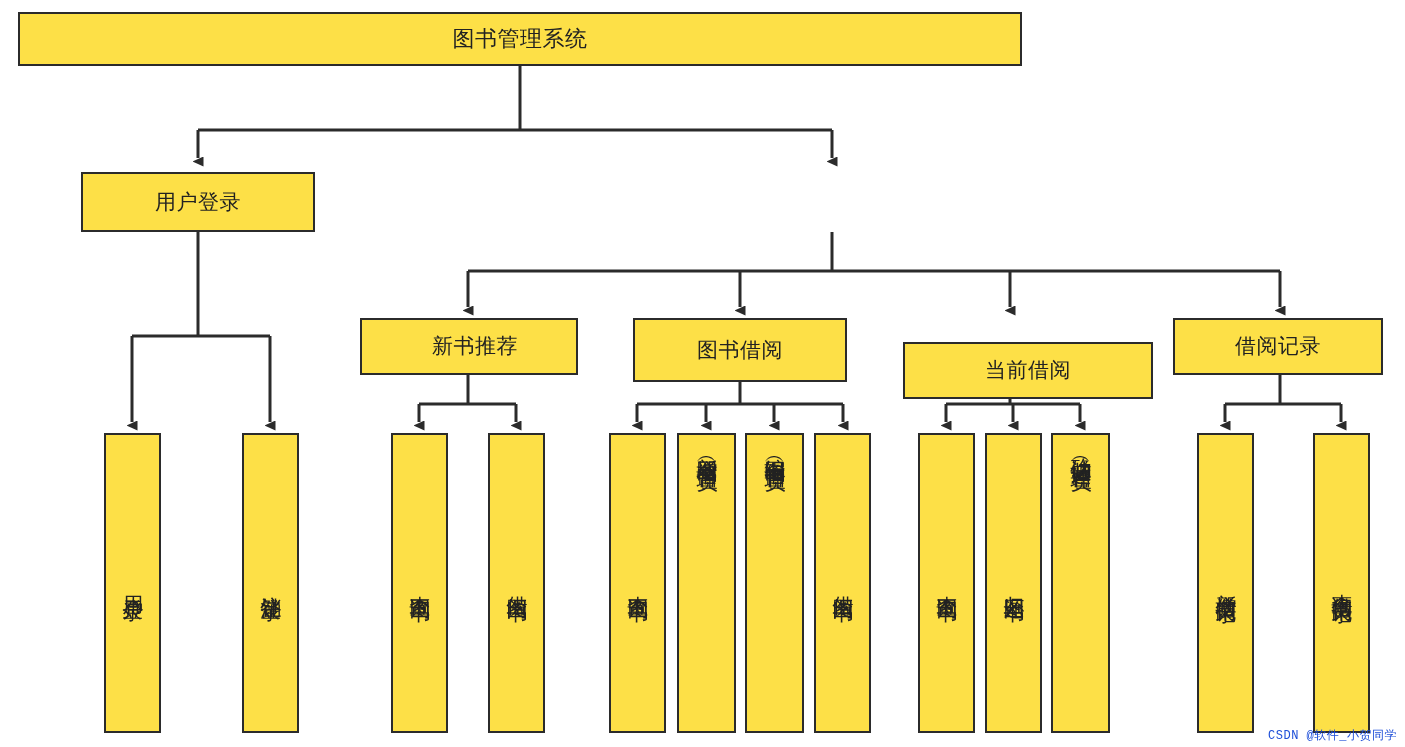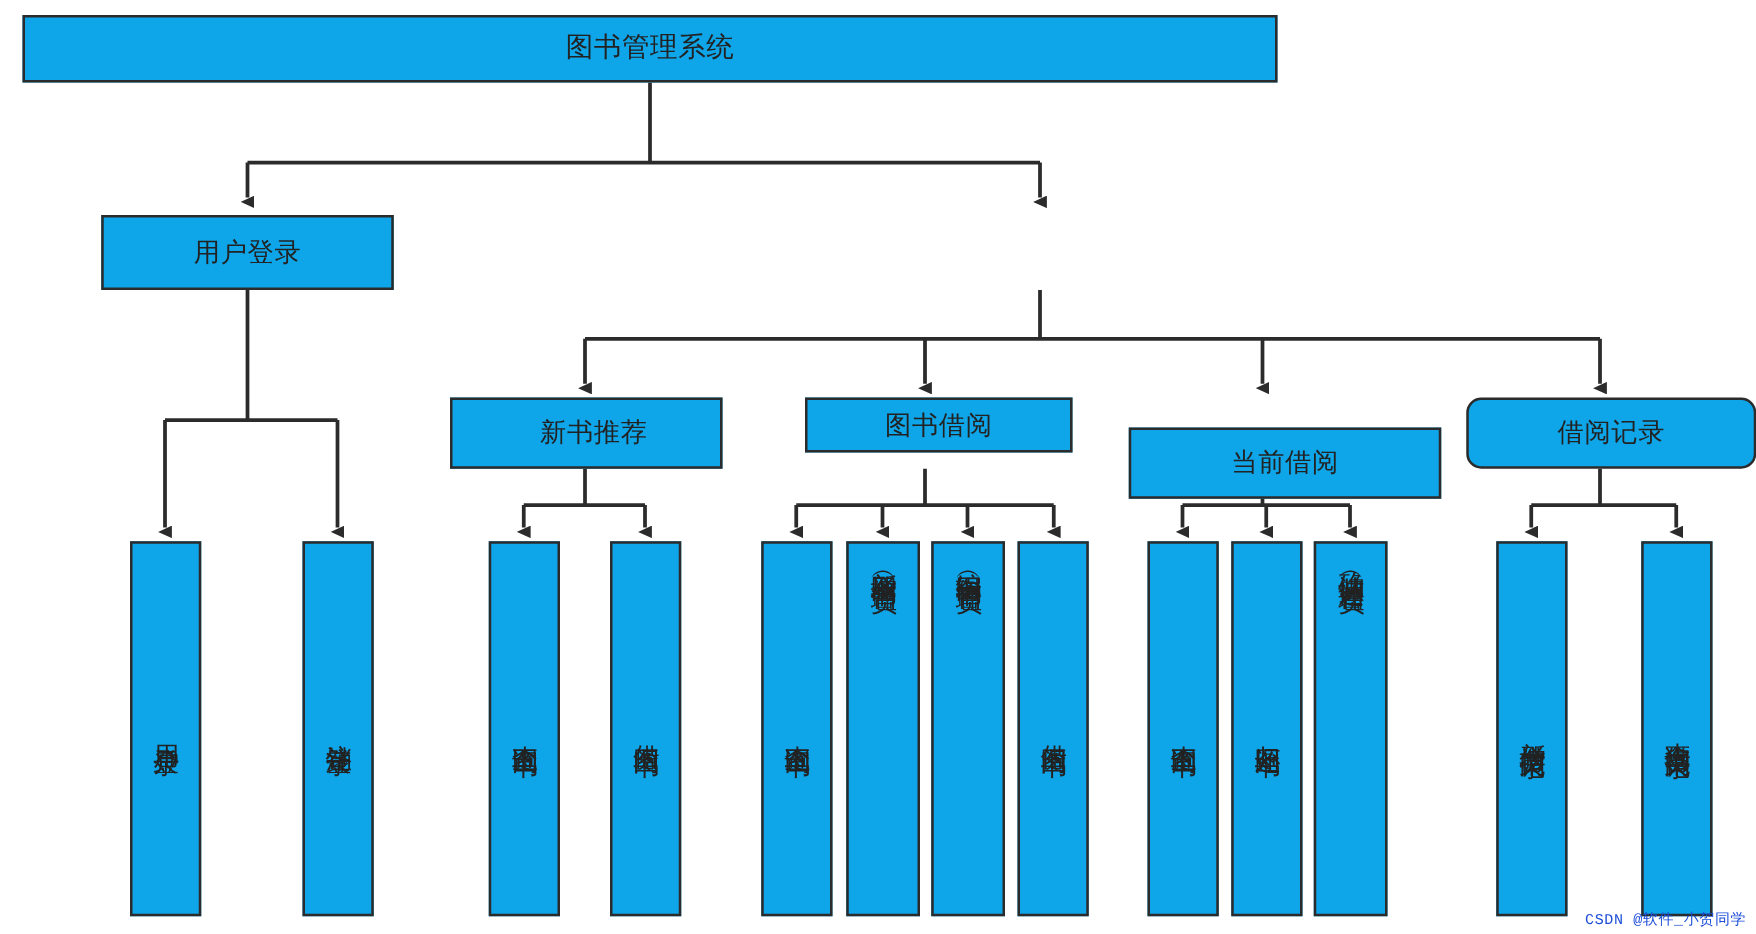--- a/index.html
+++ b/index.html
@@ -22,21 +22,21 @@
     position: absolute;
     left: 0;
     top: 0;
     width: 1405px;
     height: 747px;
     pointer-events: none;
   }
   .node {
     position: absolute;
     box-sizing: border-box;
-    background: #0ea5e9;
+    background: #fde047;
     border: 2px solid #2b2b2b;
     display: flex;
     align-items: center;
     justify-content: center;
     color: #222222;
   }
   .node .node-label {
     display: block;
     text-align: center;
     line-height: 1.18;
@@ -140,29 +140,29 @@
 
   <div class="node horiz" style="left:81px; top:172px; width:234px; height:60px;">
     <span class="node-label">用户登录</span>
   </div>
 
 
   <div class="node horiz" style="left:360px; top:318px; width:218px; height:57px;padding-left:12px;">
     <span class="node-label">新书推荐</span>
   </div>
 
-  <div class="node horiz" style="left:633px; top:318px; width:214px; height:44px;margin-left:11px;">
+  <div class="node horiz" style="left:633px; top:318px; width:214px; height:64px;">
     <span class="node-label">图书借阅</span>
   </div>
 
   <div class="node horiz" style="left:903px; top:318px; width:250px; height:57px;margin-top:24px;">
     <span class="node-label">当前借阅</span>
   </div>
 
-  <div class="node horiz" style="left:1173px; top:318px; width:232px; height:57px;border-radius:12px;">
+  <div class="node horiz" style="left:1173px; top:318px; width:210px; height:57px;">
     <span class="node-label">借阅记录</span>
   </div>
 
   <div class="node vert centered" style="left:104px; top:433px; width:57px; height:300px;">
     <span class="node-label">用户登录</span>
   </div>
   <div class="node vert centered" style="left:242px; top:433px; width:57px; height:300px;">
     <span class="node-label">注销登录</span>
   </div>
 

